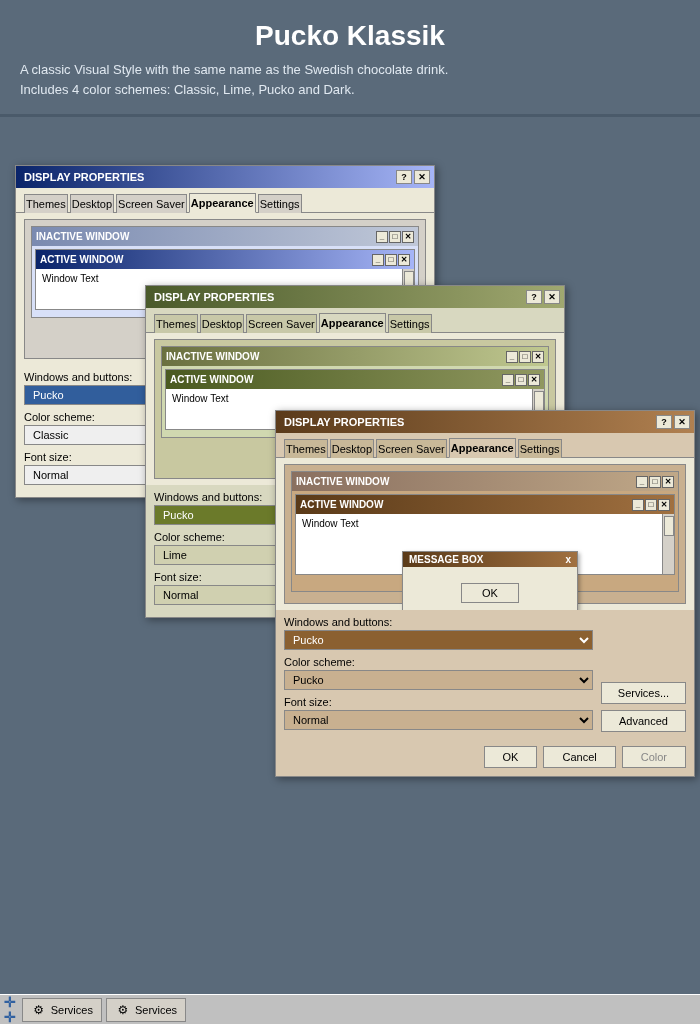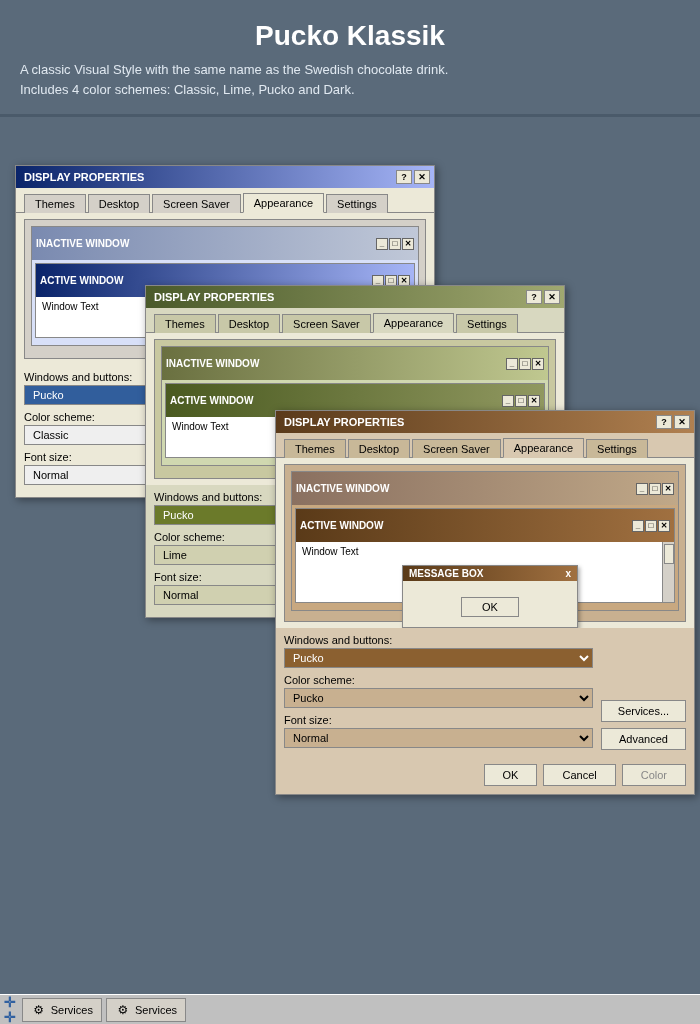--- a/index.html
+++ b/index.html
@@ -80,34 +80,34 @@
 
     
     .tab-bar {
       display: flex;
       align-items: flex-end;
       padding: 4px 8px 0 8px;
       border-bottom: 1px solid #888;
       background: #ece9d8;
     }
     .tab {
-      padding: 3px 10px;
+      padding: 3px 1px;
       border: 1px solid #888;
       border-bottom: none;
       background: #d4d0c8;
       margin-right: 2px;
       cursor: pointer;
       font-size: 11px;
       position: relative;
       top: 1px;
     }
     .tab.active {
       background: #ece9d8;
       border-bottom: 1px solid #ece9d8;
-      font-weight: normal;
+      font-weight: bold;
       z-index: 1;
     }
 
     
     .dialog-1 {
       left: 15px;
       top: 165px;
       width: 420px;
     }
     .dialog-1 .dialog-titlebar {
@@ -142,21 +142,21 @@
       background: #d4d0c8;
       min-height: 140px;
     }
 
     
     .mini-window {
       border: 1px solid #888;
       margin-bottom: 4px;
     }
     .mini-titlebar {
-      height: 33px;
+      height: 19px;
       display: flex;
       align-items: center;
       padding: 0 4px;
       font-size: 10px;
       color: white;
       font-weight: bold;
       justify-content: space-between;
       text-align: center;
     }
     .mini-titlebar-controls {

